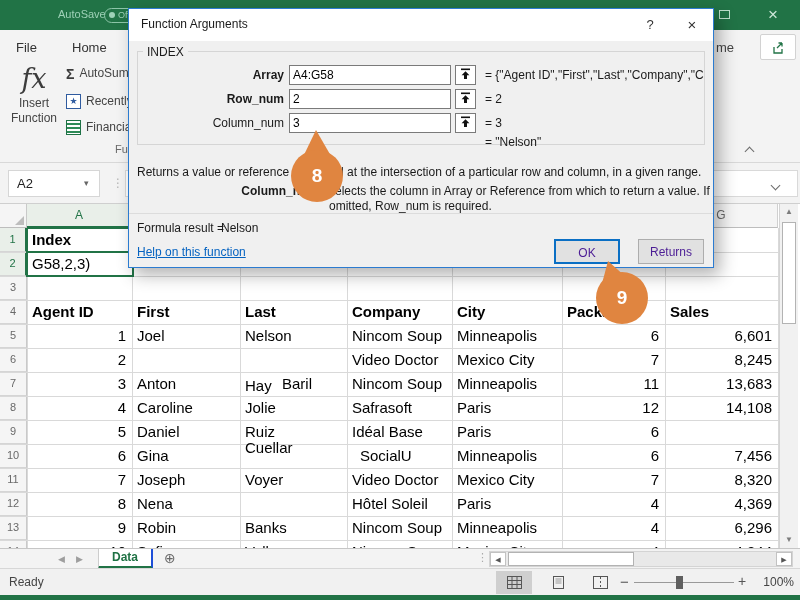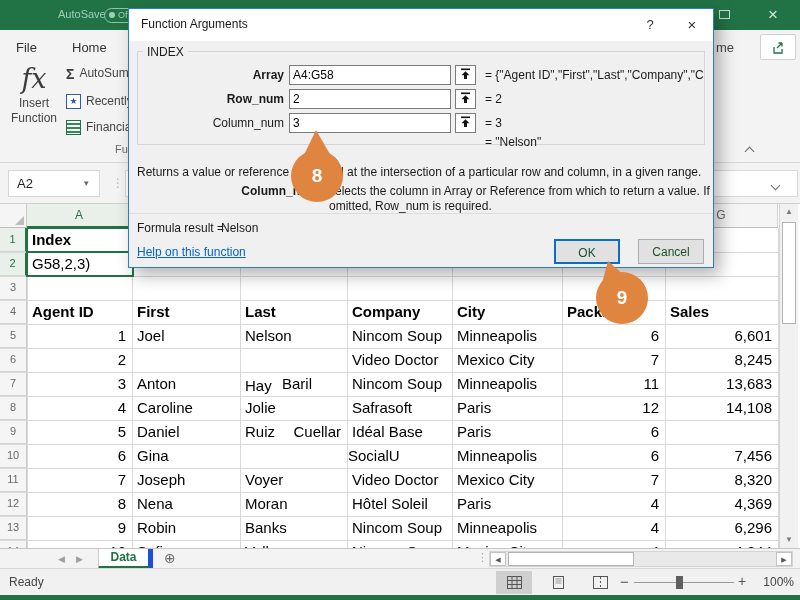--- a/index.html
+++ b/index.html
@@ -49,21 +49,21 @@
   .cell.b{font-weight:bold;}
   #boxA1{left:27px;top:228px;width:106px;height:25px;border:1px solid #217346;z-index:3;}
   #boxA2{left:26px;top:251px;width:108px;height:26px;border:2px solid #217346;z-index:3;}
   
   #vscroll{left:779px;top:204px;width:19px;height:344px;background:#f1f1f1;border-left:1px solid #d4d4d4;z-index:4;}
   .scr-glyph{color:#7c7c7c;font-size:8px;text-align:center;width:100%;}
   #vthumb{left:2px;top:18px;width:14px;height:102px;background:#fff;border:1px solid #b3b3b3;}
   
   #tabbar{left:0;top:548px;width:800px;height:20px;background:#f3f3f3;border-top:1px solid #c6c6c6;z-index:10;}
   .navarr{top:3px;font-size:9px;color:#9e9e9e;line-height:14px;}
-  #tab-data{left:98px;top:0;width:55px;height:20px;background:#fff;border-left:1px solid #cdcdcd;border-right:5px solid #1d4ed8;border-bottom:3px solid #217346;text-align:center;font-size:12px;font-weight:bold;color:#1f7244;line-height:16px;}
+  #tab-data{left:98px;top:0;width:55px;height:20px;background:#fff;border-left:1px solid #cdcdcd;border-right:2px solid #1d4ed8;border-bottom:3px solid #217346;text-align:center;font-size:12px;font-weight:bold;color:#1f7244;line-height:16px;}
   #new-sheet{left:164px;top:1px;font-size:14px;color:#696969;}
   #tb-dots{left:477px;top:2px;color:#aaa;font-size:11px;}
   #hscroll{left:489px;top:2px;width:304px;height:16px;background:#e9e9e9;border:1px solid #d4d4d4;}
   .hbox{top:0;width:16px;height:14px;background:#fff;border:1px solid #c2c2c2;text-align:center;font-size:7px;line-height:14px;color:#555;}
   #hthumb{left:18px;top:0;width:126px;height:14px;background:#fff;border:1px solid #b3b3b3;}
   
   #statusbar{left:0;top:568px;width:800px;height:27px;background:#f1f1f1;border-top:1px solid #d7d7d7;z-index:10;}
   #status-text{left:9px;top:0;height:26px;line-height:26px;font-size:12px;color:#444;}
   .viewbtn{top:2px;width:36px;height:23px;text-align:center;padding-top:4px;}
   .viewbtn.active{background:#cfcfcf;}
@@ -87,21 +87,21 @@
   .fld-res{left:356px;width:222px;height:20px;line-height:20px;white-space:nowrap;overflow:hidden;}
   #nelson-prev{left:356px;top:126px;height:15px;line-height:15px;}
   #dlg-desc{left:8px;top:156px;width:572px;height:15px;line-height:15px;white-space:nowrap;overflow:hidden;}
   #arg-term{left:8px;top:175px;width:181px;text-align:right;font-weight:bold;}
   #arg-l1{left:200px;top:175px;width:380px;white-space:nowrap;}
   #arg-l2{left:200px;top:190px;width:380px;white-space:nowrap;}
   #dlg-sep{left:0;top:204px;width:584px;height:1px;background:#dcdcdc;}
   #fres-label{left:8px;top:212px;}
   #fres-value{left:92px;top:212px;}
   #help-link{left:8px;top:236px;color:#0563c1;text-decoration:underline;cursor:pointer;}
-  .dlg-btn{top:230px;width:66px;height:25px;background:#e1e1e1;font-size:12px;color:#14532d;text-align:center;line-height:22px;font-family:inherit;}
+  .dlg-btn{top:230px;width:66px;height:25px;background:#e1e1e1;font-size:12px;color:#4c1d95;text-align:center;line-height:22px;font-family:inherit;}
   #ok-btn{left:425px;border:2px solid #0a6fc4;}
   #cancel-btn{left:509px;border:1px solid #adadad;}
   
   #callout-svg{left:0;top:0;width:800px;height:600px;z-index:60;pointer-events:none;}
   .co-num{z-index:61;width:32px;height:32px;text-align:center;line-height:32px;color:#fff;font-size:19px;font-weight:bold;pointer-events:none;}
   #co8-num{left:301px;top:160px;}
   #co9-num{left:606px;top:282px;}
 </style>
 </head>
 <body>
@@ -191,35 +191,34 @@
       <div class="abs cell r" style="left:567px;top:396px;width:92px;">12</div>
       <div class="abs cell r" style="left:670px;top:396px;width:102px;">14,108</div>
       <div class="abs cell r" style="left:32px;top:420px;width:94px;">5</div>
       <div class="abs cell" style="left:137px;top:420px;width:97px;">Daniel</div>
       <div class="abs cell" style="left:245px;top:420px;width:96px;">Ruiz</div>
       <div class="abs cell" style="left:352px;top:420px;width:94px;">Idéal Base</div>
       <div class="abs cell" style="left:457px;top:420px;width:99px;">Paris</div>
       <div class="abs cell r" style="left:567px;top:420px;width:92px;">6</div>
       <div class="abs cell r" style="left:32px;top:444px;width:94px;">6</div>
       <div class="abs cell" style="left:137px;top:444px;width:97px;">Gina</div>
-      <div class="abs cell" style="left:245px;top:420px;width:96px;text-align:right;">Cuellar</div>
-      <div class="abs cell" style="left:348px;top:444px;width:94px;">SocialU</div>
+      <div class="abs cell" style="left:245px;top:436px;width:96px;">Cuellar</div>
+      <div class="abs cell" style="left:360px;top:444px;width:94px;">SocialU</div>
       <div class="abs cell" style="left:457px;top:444px;width:99px;">Minneapolis</div>
       <div class="abs cell r" style="left:567px;top:444px;width:92px;">6</div>
       <div class="abs cell r" style="left:670px;top:444px;width:102px;">7,456</div>
       <div class="abs cell r" style="left:32px;top:468px;width:94px;">7</div>
       <div class="abs cell" style="left:137px;top:468px;width:97px;">Joseph</div>
       <div class="abs cell" style="left:245px;top:468px;width:96px;">Voyer</div>
       <div class="abs cell" style="left:352px;top:468px;width:94px;">Video Doctor</div>
       <div class="abs cell" style="left:457px;top:468px;width:99px;">Mexico City</div>
       <div class="abs cell r" style="left:567px;top:468px;width:92px;">7</div>
       <div class="abs cell r" style="left:670px;top:468px;width:102px;">8,320</div>
       <div class="abs cell r" style="left:32px;top:492px;width:94px;">8</div>
       <div class="abs cell" style="left:137px;top:492px;width:97px;">Nena</div>
-      <div class="abs cell" style="left:245px;top:492px;width:96px;">Moran</div>
       <div class="abs cell" style="left:352px;top:492px;width:94px;">Hôtel Soleil</div>
       <div class="abs cell" style="left:457px;top:492px;width:99px;">Paris</div>
       <div class="abs cell r" style="left:567px;top:492px;width:92px;">4</div>
       <div class="abs cell r" style="left:670px;top:492px;width:102px;">4,369</div>
       <div class="abs cell r" style="left:32px;top:516px;width:94px;">9</div>
       <div class="abs cell" style="left:137px;top:516px;width:97px;">Robin</div>
       <div class="abs cell" style="left:245px;top:516px;width:96px;">Banks</div>
       <div class="abs cell" style="left:352px;top:516px;width:94px;">Nincom Soup</div>
       <div class="abs cell" style="left:457px;top:516px;width:99px;">Minneapolis</div>
       <div class="abs cell r" style="left:567px;top:516px;width:92px;">4</div>
@@ -361,21 +360,21 @@
     <div id="nelson-prev" class="abs">=  "Nelson"</div>
     <div id="dlg-desc" class="abs">Returns a value or reference of the cell at the intersection of a particular row and column, in a given range.</div>
     <div id="arg-term" class="abs">Column_num</div>
     <div id="arg-l1" class="abs">selects the column in Array or Reference from which to return a value. If</div>
     <div id="arg-l2" class="abs">omitted, Row_num is required.</div>
     <div id="dlg-sep" class="abs"></div>
     <div id="fres-label" class="abs">Formula result =</div>
     <div id="fres-value" class="abs">Nelson</div>
     <div id="help-link" class="abs">Help on this function</div>
     <button id="ok-btn" class="abs dlg-btn">OK</button>
-    <button id="cancel-btn" class="abs dlg-btn">Cancel</button>
+    <button id="cancel-btn" class="abs dlg-btn">Returns</button>
   </div>
 
   <svg id="callout-svg" class="abs">
     <path d="M316 130 L302 159 L331 156 Z" fill="#e08540"></path>
     <circle cx="317" cy="176" r="26" fill="#e08540"></circle>
     <path d="M608 261 L600 291 L635 285 Z" fill="#e08540"></path>
     <circle cx="622" cy="298" r="26" fill="#e08540"></circle>
   </svg>
   <div id="co8-num" class="abs co-num">8</div>
   <div id="co9-num" class="abs co-num">9</div>

